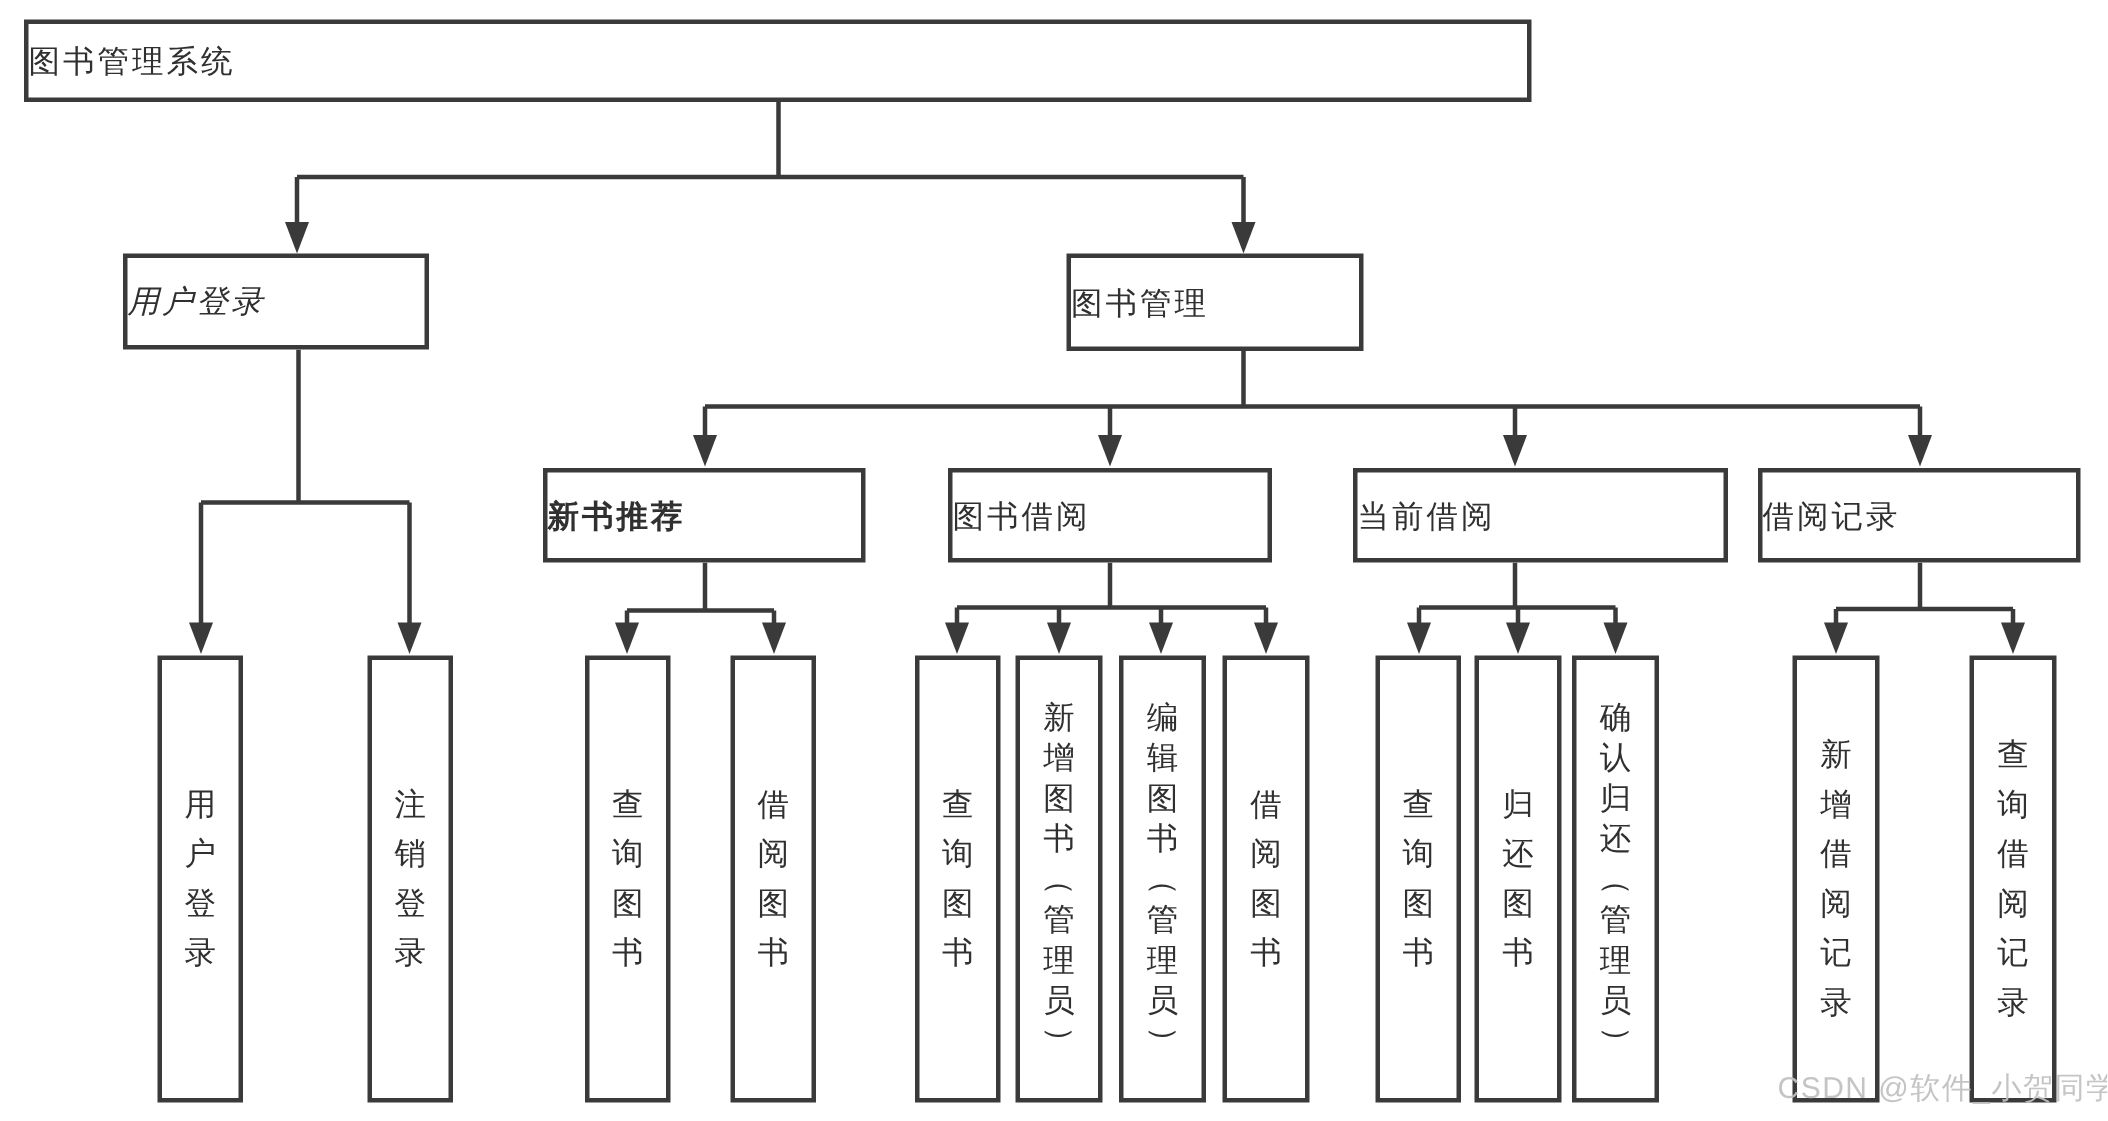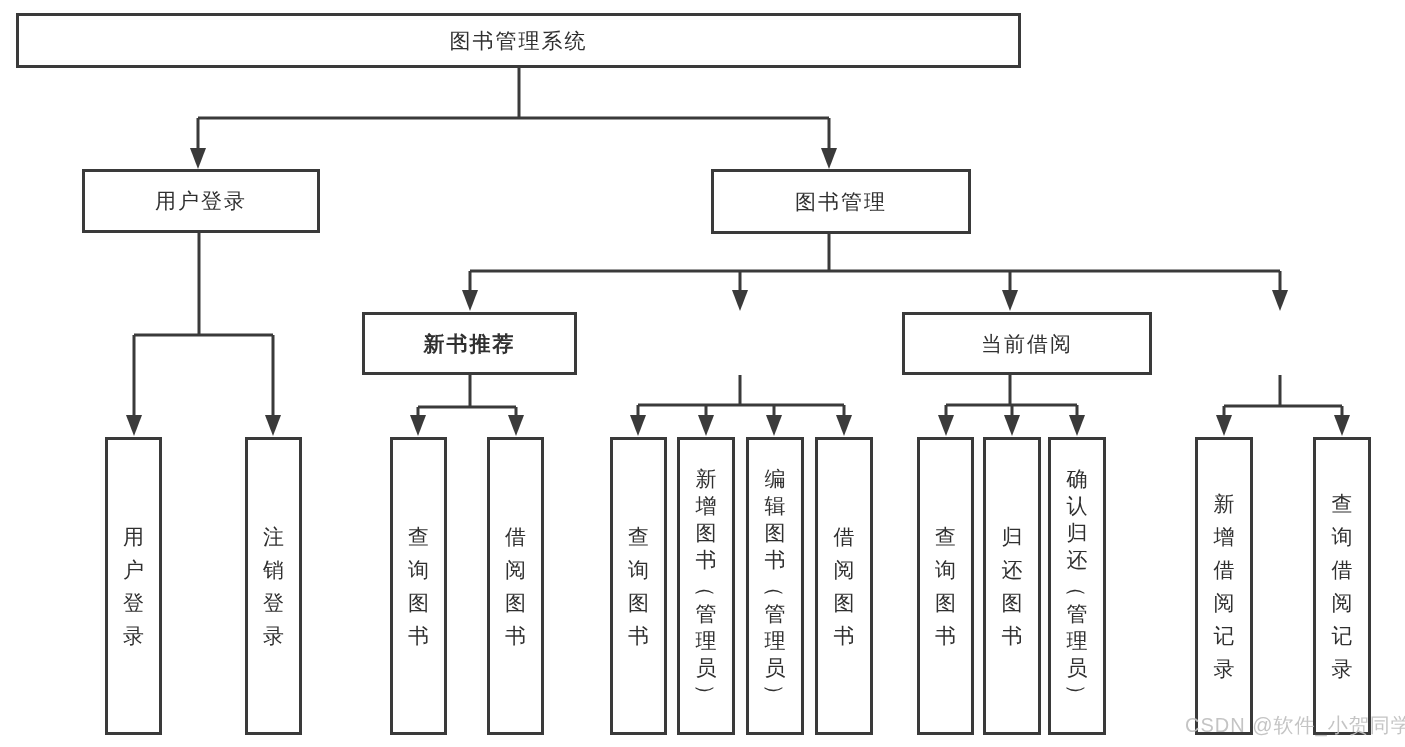--- a/index.html
+++ b/index.html
@@ -11,21 +11,21 @@
   html,body{margin:0;padding:0;background:var(--bg);}
   .stage{
     position:relative;width:1405px;height:747px;background:var(--bg);
     overflow:hidden;font-family:"Liberation Sans","DejaVu Sans",sans-serif;
   }
   .connector-layer{position:absolute;left:0;top:0;pointer-events:none;}
   .connector-layer path{stroke:var(--line);stroke-width:3;fill:none;}
   .connector-layer polygon{fill:var(--line);stroke:none;}
   .node{
     position:absolute;box-sizing:border-box;border:3px solid var(--line);
-    background:#fff;display:flex;align-items:center;justify-content:center;
+    background:#fff;display:flex;align-items:center;justify-content:flex-start;
     color:var(--text);font-size:21px;z-index:2;
   }
   .hlabel{letter-spacing:2px;white-space:nowrap;}
   .vlabel{
     display:flex;flex-direction:column;align-items:center;justify-content:center;
     width:100%;height:100%;
   }
   .vlabel .char{display:block;line-height:33px;text-align:center;}
   .node.long .vlabel .char{line-height:27px;}
   .vlabel .rot{transform:rotate(90deg);}
@@ -69,32 +69,38 @@
         <polygon points="1069,415 1085,415 1077,436"></polygon>
         <polygon points="1216,415 1232,415 1224,436"></polygon>
         <polygon points="1334,415 1350,415 1342,436"></polygon>
       </g>
   </svg>
 
   <div class="node" style="left:16px;top:13px;width:1005px;height:55px;">
     <span class="hlabel">图书管理系统</span>
   </div>
 
-  <div class="node" style="left:82px;top:169px;width:238px;height:64px;">
+  <div class="node" style="left:82px;top:169px;width:204px;height:64px;font-style:italic;">
     <span class="hlabel">用户登录</span>
   </div>
-  <div class="node" style="left:711px;top:169px;width:260px;height:65px;">
+  <div class="node" style="left:711px;top:169px;width:198px;height:65px;">
     <span class="hlabel">图书管理</span>
   </div>
 
   <div class="node" style="left:362px;top:312px;width:215px;height:63px;font-weight:bold;">
     <span class="hlabel">新书推荐</span>
   </div>
+  <div class="node" style="left:632px;top:312px;width:216px;height:63px;">
+    <span class="hlabel">图书借阅</span>
+  </div>
   <div class="node" style="left:902px;top:312px;width:250px;height:63px;">
     <span class="hlabel">当前借阅</span>
+  </div>
+  <div class="node" style="left:1172px;top:312px;width:215px;height:63px;">
+    <span class="hlabel">借阅记录</span>
   </div>
 
   <div class="node leaf" style="left:105px;top:437px;width:57px;height:298px;">
     <span class="vlabel">
         <span class="char">用</span>
         <span class="char">户</span>
         <span class="char">登</span>
         <span class="char">录</span>
       </span>
   </div>

